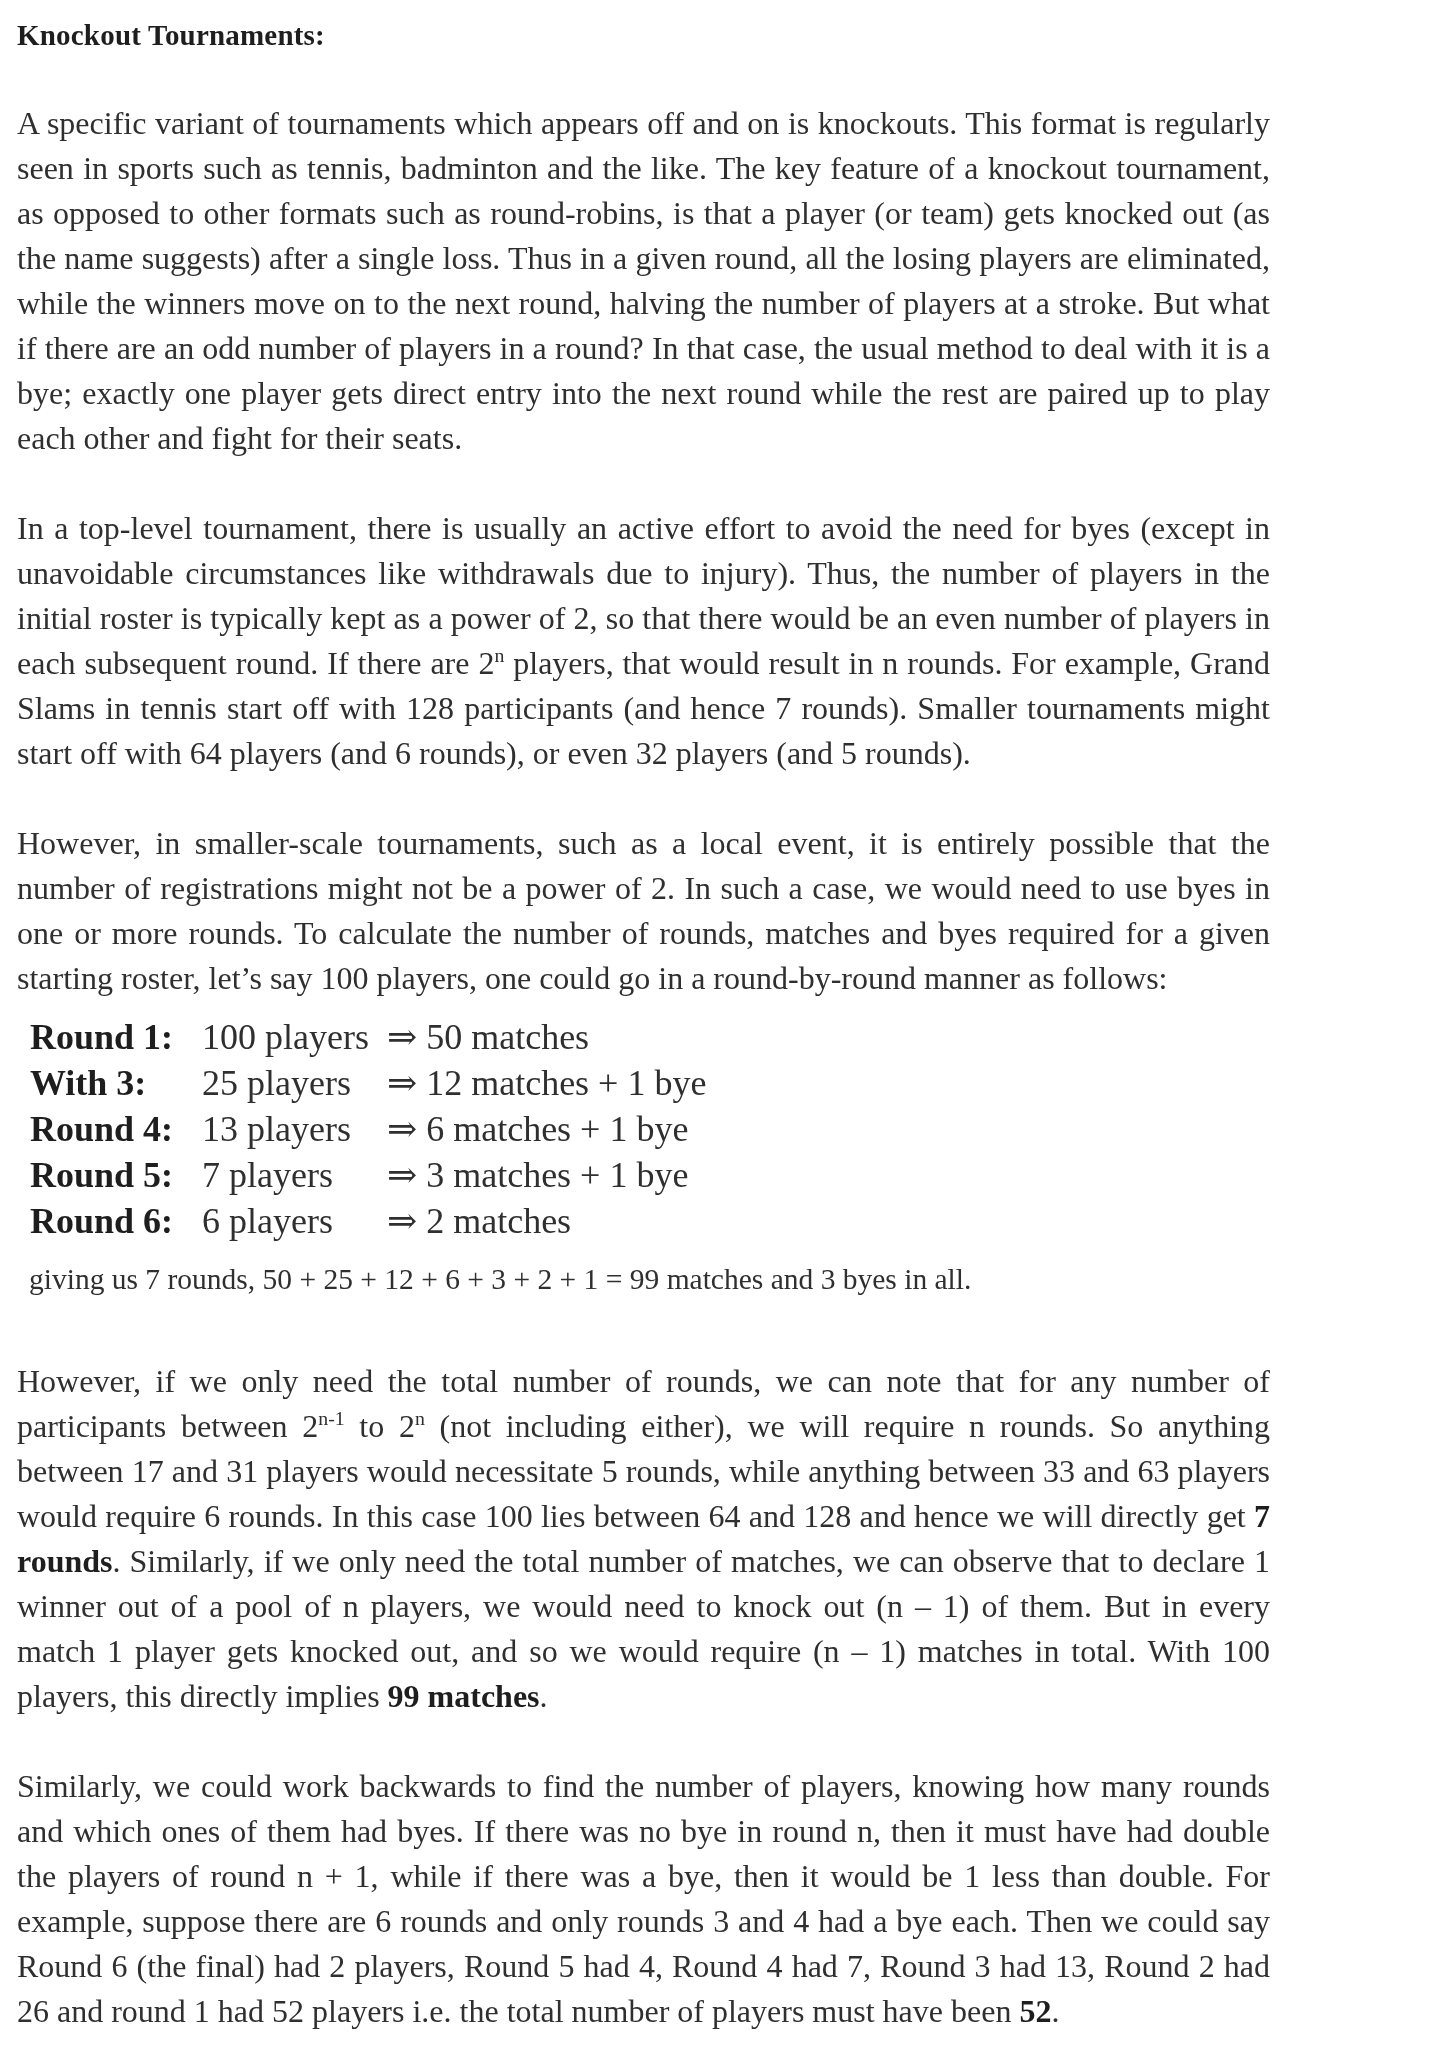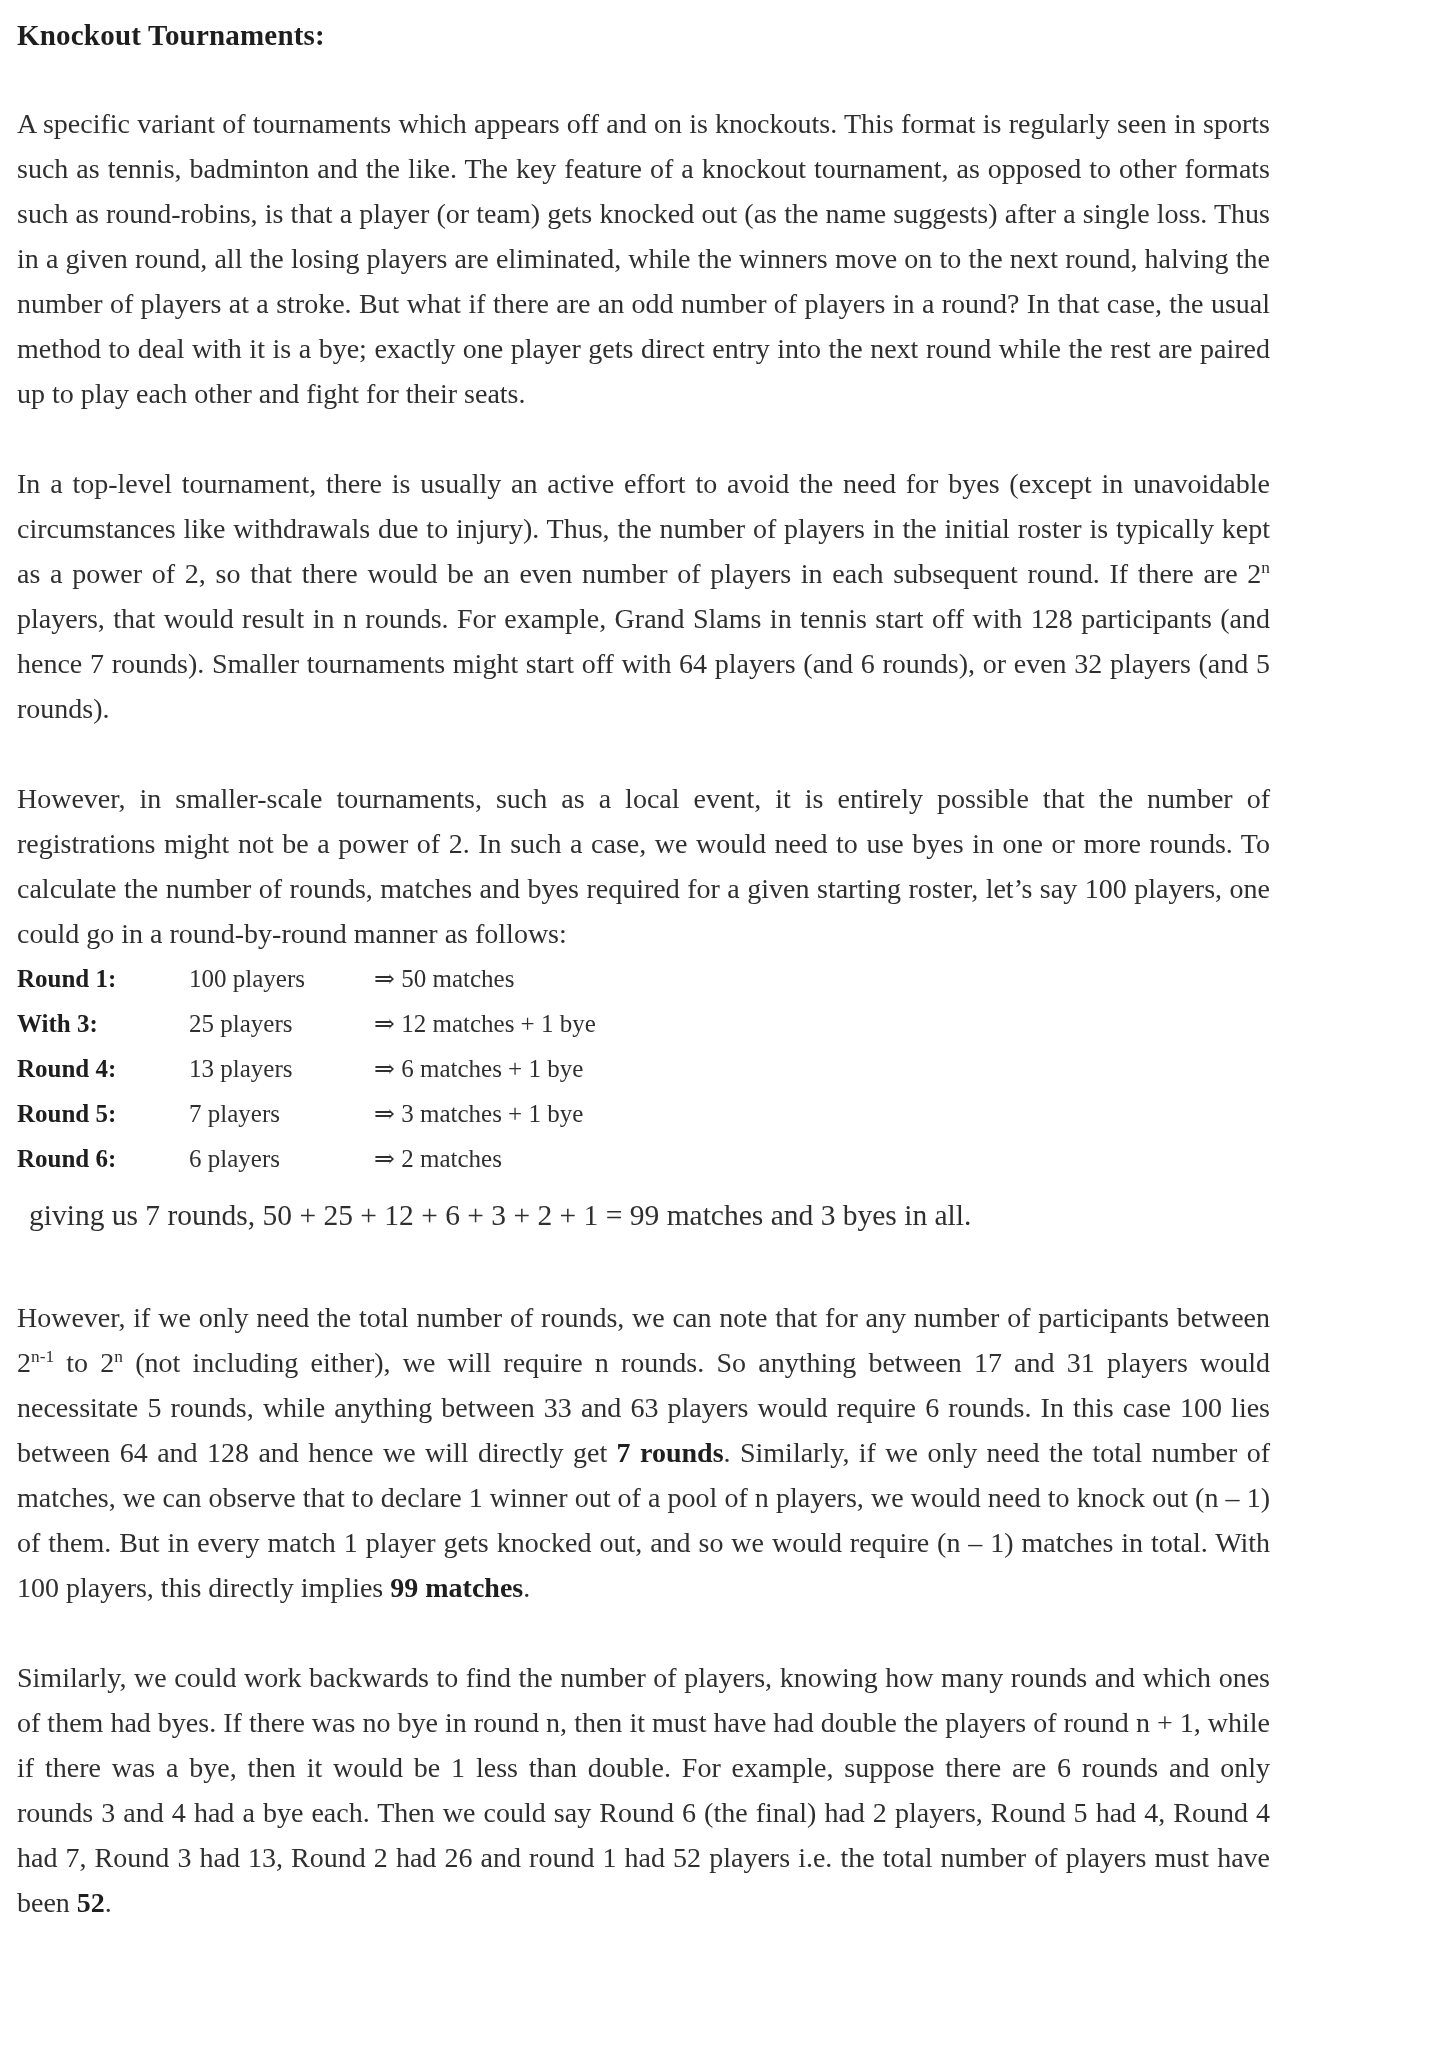--- a/index.html
+++ b/index.html
@@ -23,21 +23,21 @@
   }
   .doc-title {
     font-size: 29px;
     font-weight: bold;
     line-height: 34px;
     letter-spacing: 0.2px;
     margin: 0 0 0 0;
     color: #1e1e1e;
   }
   .para {
-    font-size: 28px;
+    font-size: 32px;
     line-height: 45px;
     text-align: justify;
     text-justify: inter-word;
     margin: 0;
     color: #2f2f2f;
     hyphens: none;
   }
   .para.last-line-left {
     text-align-last: left;
   }
@@ -46,24 +46,24 @@
 
   sup {
     font-size: 0.62em;
     vertical-align: super;
     line-height: 0;
   }
   b, .b { font-weight: bold; color: #1e1e1e; }
 
   
   .rounds {
-    margin: 0;
+    margin: 13px;
     padding: 0;
     border-collapse: collapse;
-    font-size: 25px;
+    font-size: 36px;
     line-height: 45px;
     color: #2f2f2f;
   }
   .rounds td {
     padding: 0;
     vertical-align: baseline;
     white-space: nowrap;
   }
   .rounds .c-round {
     font-weight: bold;

